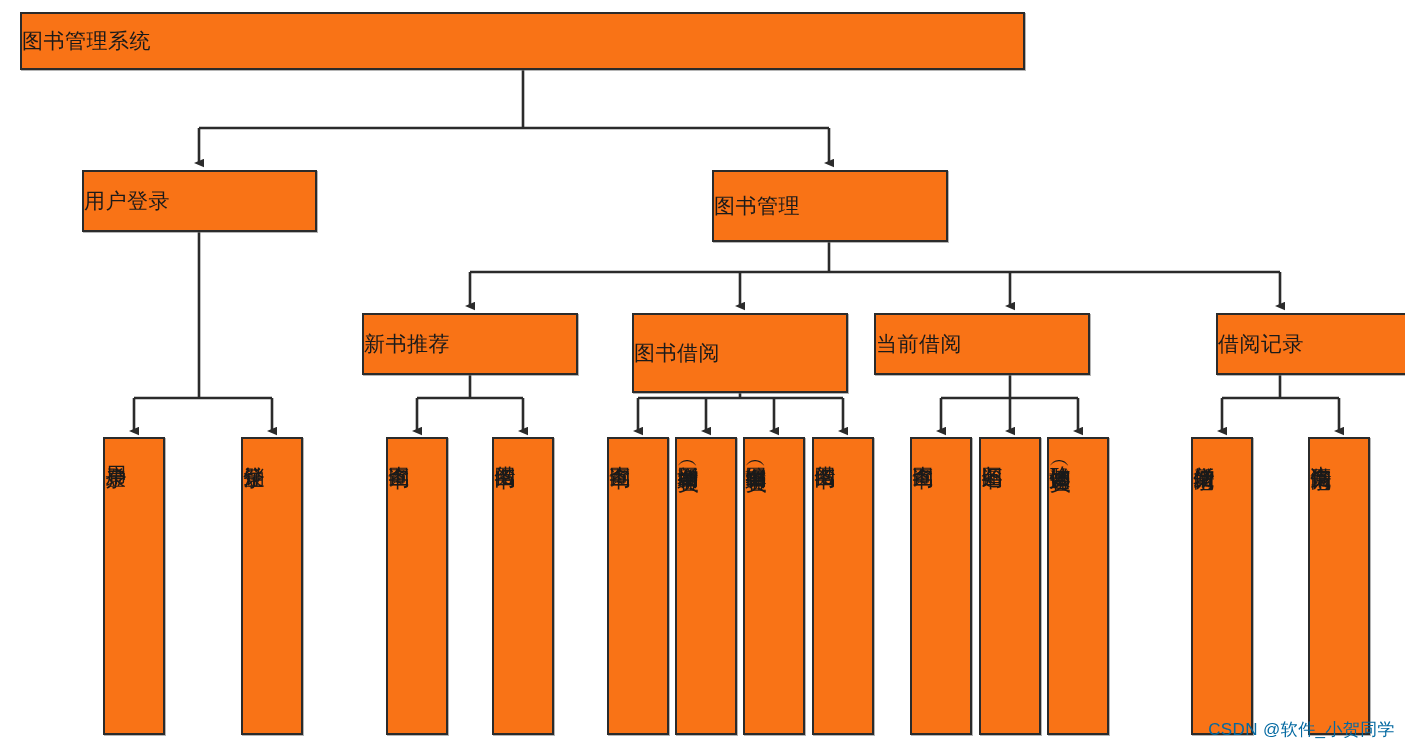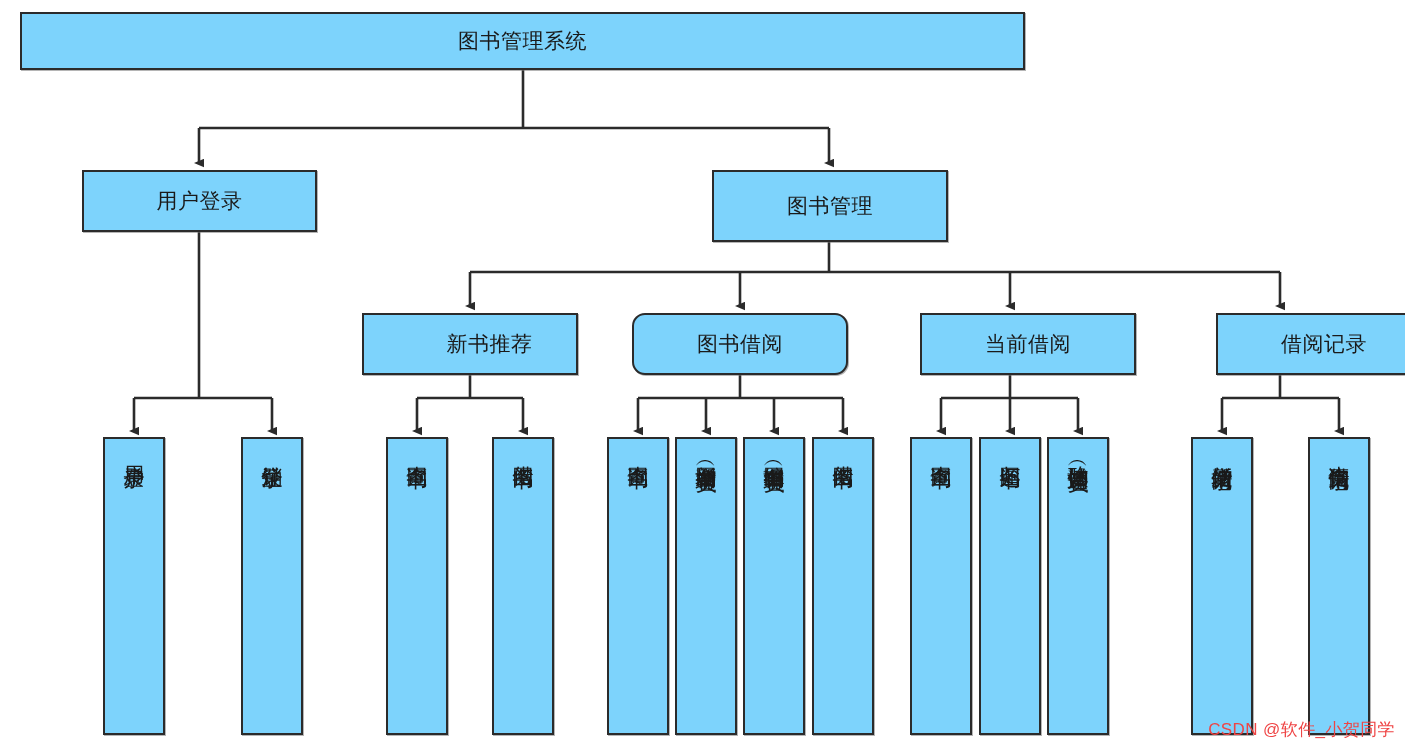--- a/index.html
+++ b/index.html
@@ -21,24 +21,24 @@
   }
   svg.edges {
     position: absolute;
     left: 0; top: 0;
     width: 1405px; height: 747px;
     pointer-events: none;
   }
   .node {
     position: absolute;
     border: 2.5px solid #2b2b2b;
-    background: #7dd3fc;
+    background: #f97316;
     display: flex;
     align-items: center;
-    justify-content: center;
+    justify-content: flex-start;
     box-shadow: 1px 1px 0 rgba(120,120,120,0.55);
   }
   .node .label {
     font-size: 21px;
     line-height: 1.18;
     letter-spacing: 0.5px;
     color: #1a1a1a;
     white-space: nowrap;
   }
   .node.vertical {
@@ -52,21 +52,21 @@
     font-size: 21px;
     line-height: 1.05;
     letter-spacing: 1px;
     white-space: nowrap;
   }
   #watermark {
     position: absolute;
     right: 10px;
     bottom: 6px;
     font-size: 17px;
-    color: #ef4444;
+    color: #0369a1;
     letter-spacing: 0.4px;
     user-select: none;
   }
 </style>
 </head>
 <body>
 
 <div id="canvas">
 
   <svg class="edges" viewBox="0 0 1405 747">
@@ -124,27 +124,27 @@
     <span class="label">图书管理系统</span>
   </div>
 
   <div class="node" style="left:82px; top:170px; width:235px; height:62px;">
     <span class="label">用户登录</span>
   </div>
   <div class="node" style="left:712px; top:170px; width:236px; height:72px;">
     <span class="label">图书管理</span>
   </div>
 
-  <div class="node" style="left:362px; top:313px; width:216px; height:62px;padding-left:39px;">
+  <div class="node" style="left:362px; top:313px; width:216px; height:62px;">
     <span class="label">新书推荐</span>
   </div>
-  <div class="node" style="left:632px; top:313px; width:216px; height:62px;border-radius:13px;">
+  <div class="node" style="left:632px; top:313px; width:216px; height:80px;">
     <span class="label">图书借阅</span>
   </div>
-  <div class="node" style="left:920px; top:313px; width:216px; height:62px;">
+  <div class="node" style="left:874px; top:313px; width:216px; height:62px;">
     <span class="label">当前借阅</span>
   </div>
   <div class="node" style="left:1216px; top:313px; width:216px; height:62px;">
     <span class="label">借阅记录</span>
   </div>
 
   <div class="node vertical" style="left:103px; top:437px; width:62px; height:298px;">
     <span class="label">用户登录</span>
   </div>
   <div class="node vertical" style="left:241px; top:437px; width:62px; height:298px;">

